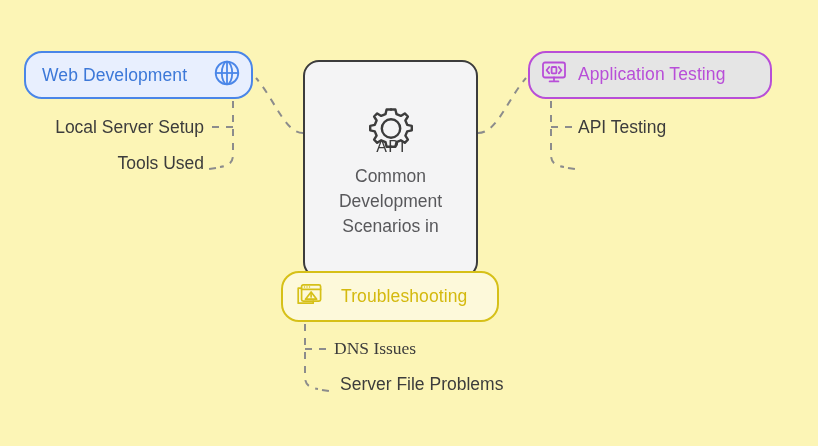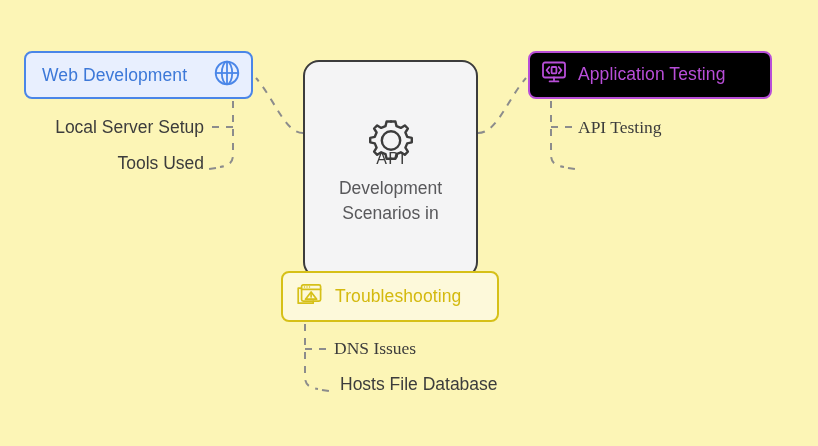--- a/index.html
+++ b/index.html
@@ -26,21 +26,21 @@
     height: 446px;
     pointer-events: none;
   }
 
   
   .node {
     position: absolute;
     display: flex;
     align-items: center;
     box-sizing: border-box;
-    border-radius: 8px;
+    border-radius: 18px;
     border-width: 2px;
     border-style: solid;
     white-space: nowrap;
   }
   .node .label {
     font-size: 17.5px;
     letter-spacing: .1px;
   }
   .node .icon {
     display: block;
@@ -56,36 +56,36 @@
     border-color: #4A86E8;
     justify-content: space-between;
   }
   #node-web .label { color: #3C78D8; }
 
   
   #node-app {
     left: 528px; top: 51px;
     width: 244px; height: 48px;
     padding: 0 16px 2px 10px;
-    background: #000000;
+    background: #e5e5e5;
     border-color: #B84ED8;
     gap: 10px;
   }
   #node-app .label { color: #B84ED8; }
 
   
   #node-trouble {
     left: 281px; top: 271px;
     width: 218px; height: 51px;
     padding: 0 16px 0 12px;
     background: #FDF9DA;
     border-color: #D6C018;
     gap: 10px;
   }
-  #node-trouble .label { color: #D4B90E; }
+  #node-trouble .label { color: #D4B90E; margin-left: 6px; }
 
   
   #node-center {
     position: absolute;
     left: 303px; top: 60px;
     width: 175px; height: 218px;
     box-sizing: border-box;
     background: #F4F4F5;
     border: 2px solid #3C3C3C;
     border-radius: 16px;
@@ -107,21 +107,21 @@
   .leaf {
     position: absolute;
     color: #3C3C3C;
     font-size: 17.5px;
     white-space: nowrap;
   }
   .leaf.r { text-align: right; }
 
   #leaf-local  { right: 614px; top: 117px; }
   #leaf-tools  { right: 614px; top: 153px; }
-  #leaf-api    { left: 578px;  top: 117px; font-family: Liberation Serif, serif; }
+  #leaf-api    { left: 578px;  top: 117px; }
   #leaf-db     { left: 588px;  top: 153px; }
   #leaf-dns    { left: 334px;  top: 338px; font-family: Liberation Serif, serif; }
   #leaf-hosts  { left: 340px;  top: 374px; }
 </style>
 </head>
 <body>
 
 <div id="canvas">
 
   <svg id="wires" viewBox="0 0 818 446" xmlns="http://www.w3.org/2000/svg">
@@ -156,20 +156,21 @@
                    l-4.0,-2.5 l-4.3,1.8 l-1.1,4.6 l-4.4,0"></path>
           <path d="M31,5.5 l-4.4,0 l-1.1,4.6 l-4.3,1.8 l-4.0,-2.5 l-3.1,3.1 l2.5,4.0
                    l-1.8,4.3 l-4.6,1.1 l0,4.4 l4.6,1.1 l1.8,4.3 l-2.5,4.0 l3.1,3.1
                    l4.0,-2.5 l4.3,1.8 l1.1,4.6 l4.4,0"></path>
           <circle cx="31" cy="24.5" r="9.2"></circle>
         </g>
         <text x="31" y="48" text-anchor="middle" font-family="'Liberation Sans', sans-serif" font-size="16" font-weight="400" fill="#3C3C3C" letter-spacing="1.2">API</text>
       </svg>
     </span>
     <div class="center-title">
+      <div>Common</div>
       <div>Development</div>
       <div>Scenarios in</div>
     </div>
   </div>
 
   <div class="node" id="node-web">
     <span class="label">Web Development</span>
     <span class="icon">
       <svg width="28" height="28" viewBox="0 0 28 28" xmlns="http://www.w3.org/2000/svg">
         <g fill="none" stroke="#4A86E8" stroke-width="1.8">
@@ -216,15 +217,15 @@
           <path d="M16.1,11.9 L21.7,19.2 L10.5,19.2 Z"></path>
           <line x1="16.1" y1="14.6" x2="16.1" y2="16.6"></line>
           <circle cx="16.1" cy="17.9" r="0.65" fill="#D6C018" stroke="none"></circle>
         </g>
       </svg>
     </span>
     <span class="label">Troubleshooting</span>
   </div>
 
   <div class="leaf" id="leaf-dns">DNS Issues</div>
-  <div class="leaf" id="leaf-hosts">Hosts File Database</div>
+  <div class="leaf" id="leaf-hosts">Server File Problems</div>
 
 </div>
 
 </body></html>

